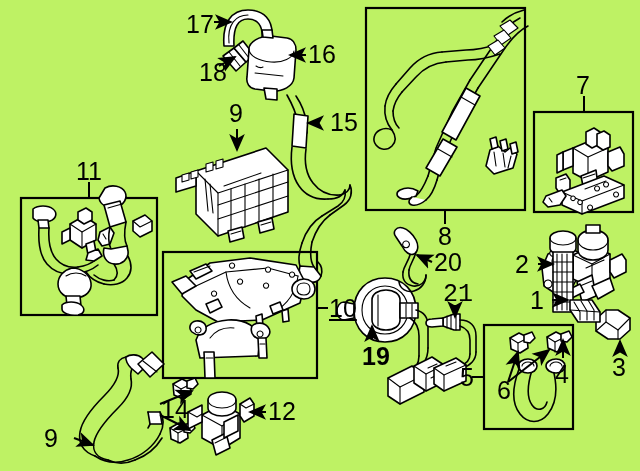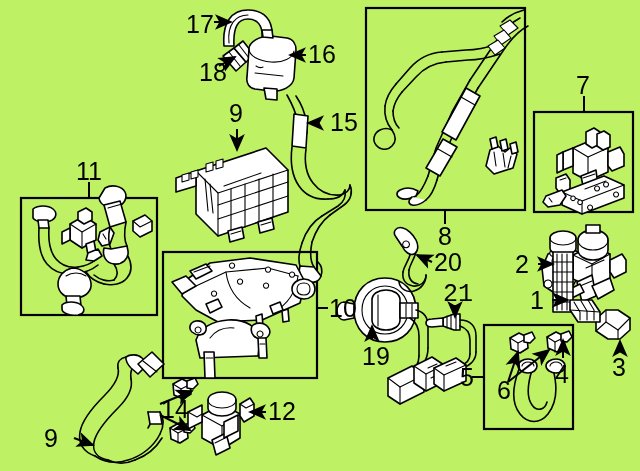--- a/index.html
+++ b/index.html
@@ -458,22 +458,22 @@
   <div class="callout" style="left:199px;top:60px;">18</div>
   <div class="callout" style="left:318px;top:110px;margin-left:12px;">15</div>
   <div class="callout" style="left:229px;top:101px;">9</div>
   <div class="callout" style="left:76px;top:159px;text-align:right;">11</div>
   <div class="callout" style="left:576px;top:73px;">7</div>
   <div class="callout" style="left:438px;top:224px;">8</div>
   <div class="callout" style="left:515px;top:252px;">2</div>
   <div class="callout" style="left:530px;top:288px;">1</div>
   <div class="callout" style="left:434px;top:250px;">20</div>
   <div class="callout" style="left:443px;top:282px;font-family:Liberation Mono, monospace;">21</div>
-  <div class="callout" style="left:329px;top:296px;">10</div>
-  <div class="callout" style="left:362px;top:344px;">19</div>
+  <div class="callout" style="left:329px;top:296px;text-decoration:underline;">10</div>
+  <div class="callout" style="left:362px;top:344px;font-weight:bold;">19</div>
   <div class="callout" style="left:460px;top:365px;">5</div>
   <div class="callout" style="left:497px;top:378px;">6</div>
   <div class="callout" style="left:612px;top:355px;">3</div>
   <div class="callout" style="left:555px;top:362px;">4</div>
   <div class="callout" style="left:268px;top:399px;">12</div>
   <div class="callout" style="left:161px;top:397px;">14</div>
   <div class="callout" style="left:44px;top:426px;">9</div>
 
 </div>
 

